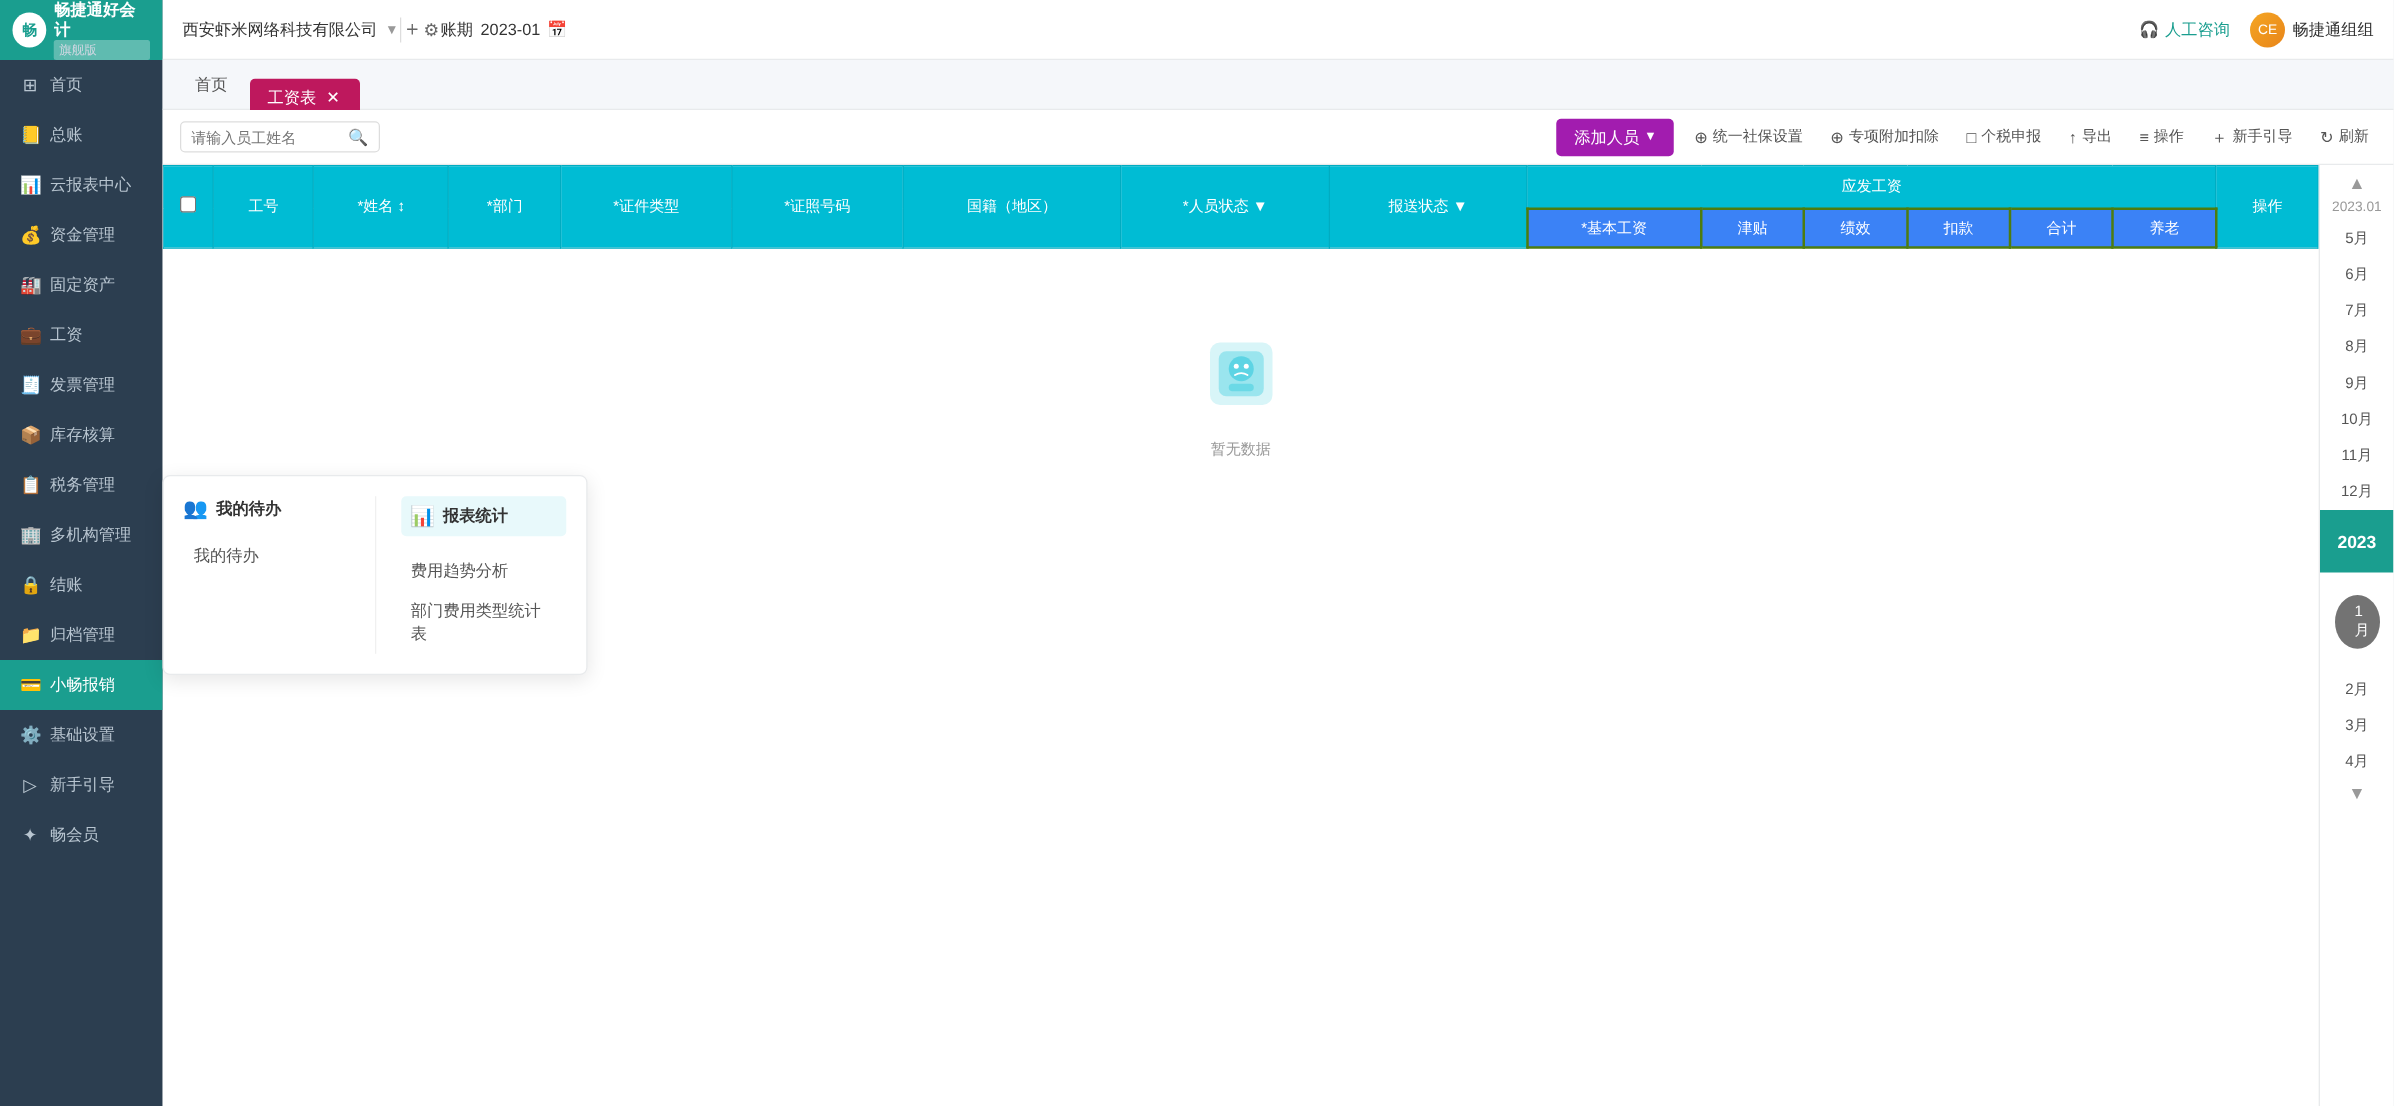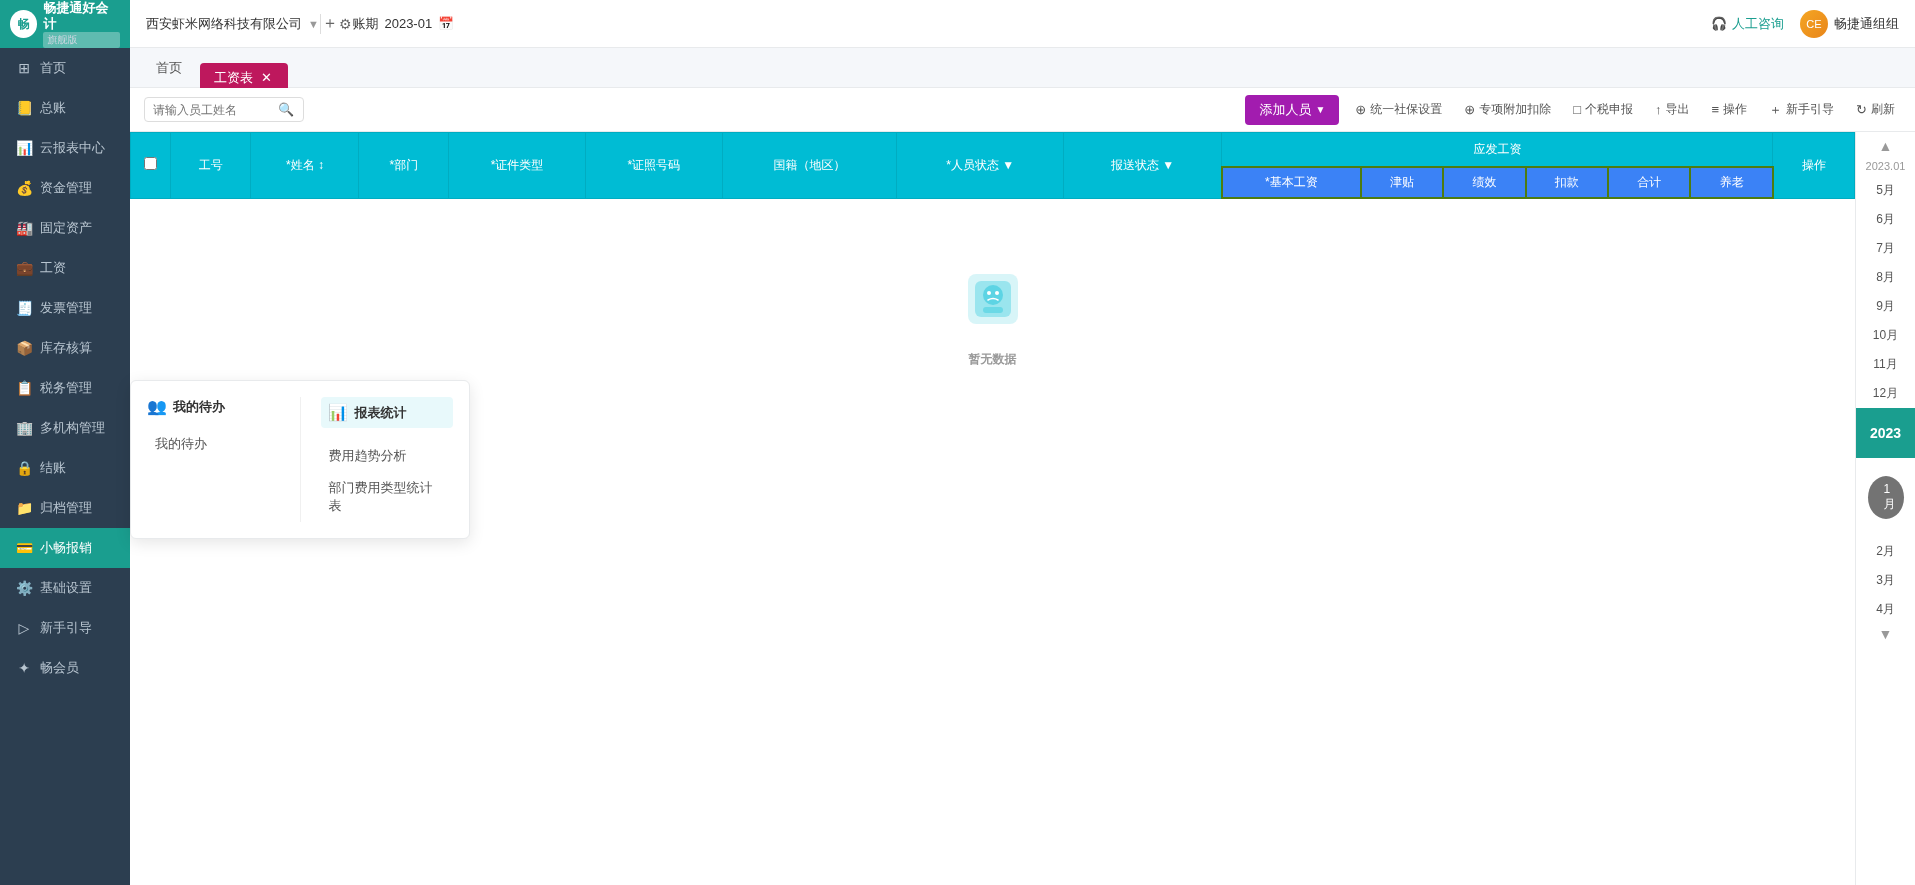--- a/index.html
+++ b/index.html
@@ -166,21 +166,20 @@
     .th-checkbox { width: 40px; }
 
     
     .empty-state {
       display: flex;
       flex-direction: column;
       align-items: center;
       justify-content: center;
       padding: 60px 0;
       color: #999;
-      font-weight: bold;
     }
     .empty-icon {
       width: 80px; height: 80px;
       margin-bottom: 12px;
     }
 
     
     .right-panel {
       width: 60px;
       background: white;

